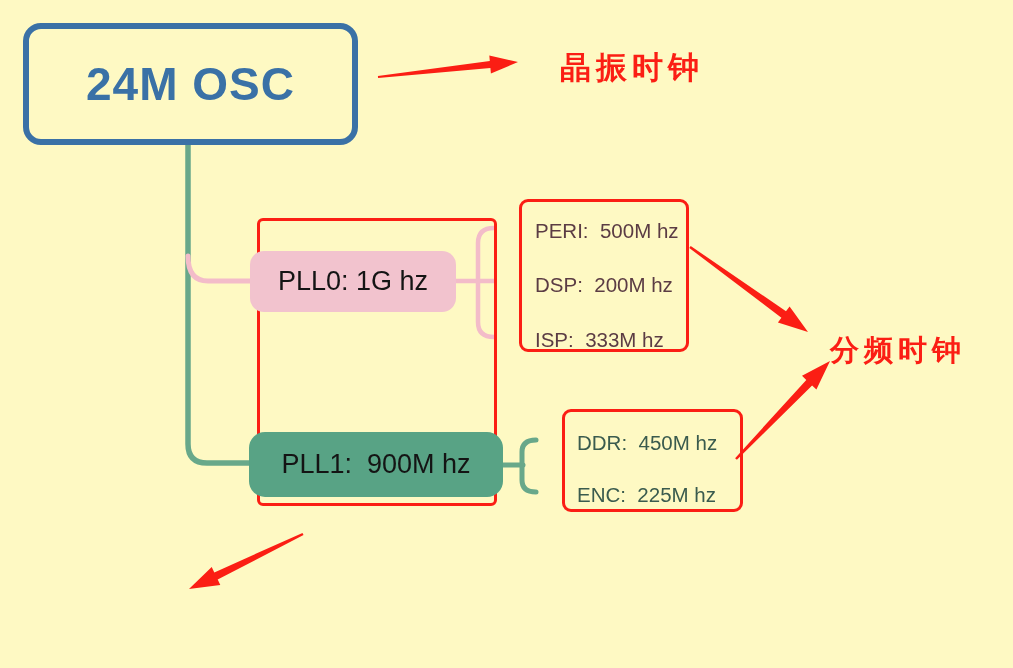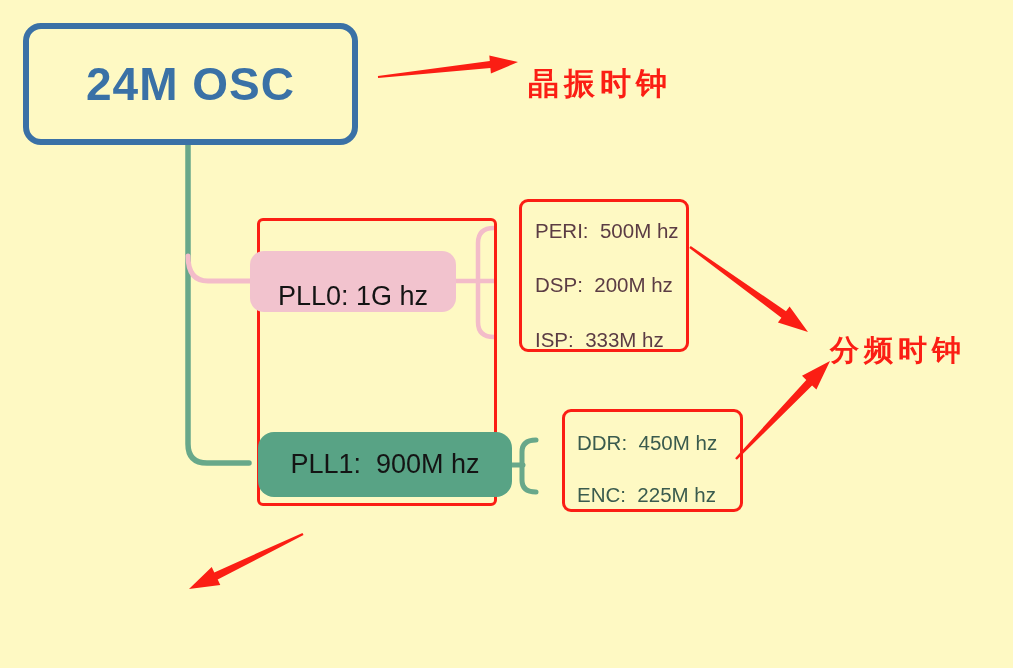--- a/index.html
+++ b/index.html
@@ -45,24 +45,23 @@
     display: flex; align-items: center; justify-content: center;
     color: #141414;
     font-size: 27px;
     white-space: pre;
   }
   .node-pll0 {
     left: 250px; top: 251px;
     width: 206px; height: 61px;
     background: #f2c3ce;
     border-radius: 14px;
-    align-items: flex-end;
   }
   .node-pll1 {
-    left: 258px; top: 432px;
+    left: 249px; top: 432px;
     width: 254px; height: 65px;
     background: #58a385;
     border-radius: 16px;
   }
 
   
   .ann-rect {
     border: 3px solid #fb1e14;
     background: transparent;
     margin-left: 24px;
@@ -92,21 +91,21 @@
   .pll0-child { color: #5b3c44; left: 13px; }
   .pll1-child { color: #3a5b4e; left: 12px; }
 
   
   .ann-label {
     color: #fb1e14;
     font-weight: 600;
     letter-spacing: 5px;
     white-space: pre;
   }
-  .label-crystal { left: 528px; top: 47px;  font-size: 31px; margin-top: 16px; }
+  .label-crystal { left: 560px; top: 47px;  font-size: 31px; }
   .label-divided { left: 830px; top: 331px; font-size: 29px; }
   .label-fixed   { left: 52px;  top: 602px; font-size: 32px; }
 </style>
 </head>
 <body>
 
 <div class="canvas">
 
   <svg class="layer" viewBox="0 0 1013 668">
 

